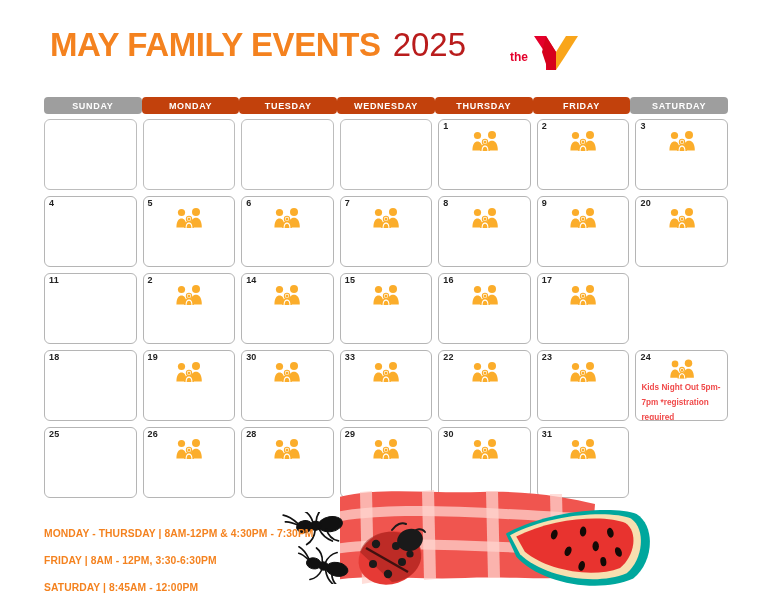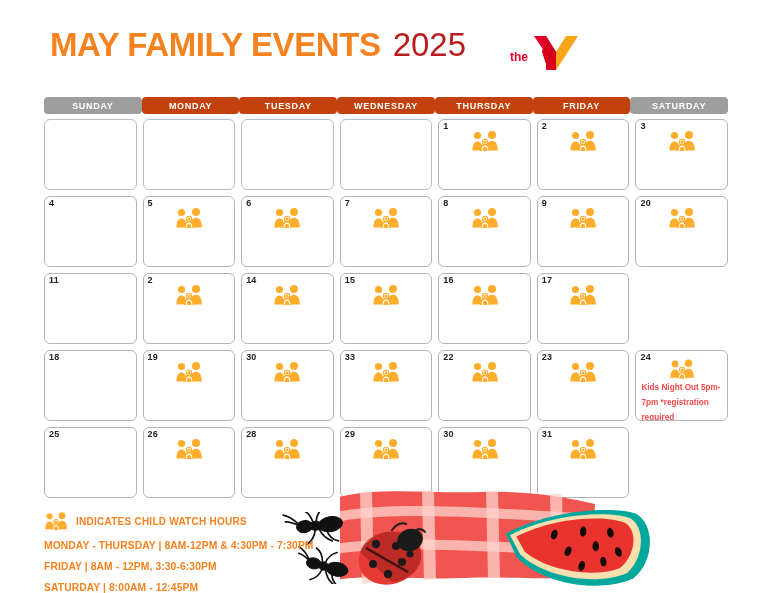--- a/index.html
+++ b/index.html
@@ -146,21 +146,21 @@
     font-size: 10px;
     font-weight: 800;
     letter-spacing: 0.25px;
     color: #f4821f;
   }
   .hours-line {
     font-size: 10.3px;
     font-weight: 700;
     color: #f4821f;
     letter-spacing: 0.1px;
-    margin-top: 10px;
+    margin-top: 16px;
     white-space: nowrap;
   }
   .fineprint {
     font-size: 6.2px;
     font-weight: 700;
     color: #f4821f;
     letter-spacing: 0.15px;
     margin-top: 5px;
   }
 
@@ -705,36 +705,19 @@
         <path d="M30 14 C 32 6, 36 2, 41 0"></path>
         <path d="M28 21 C 26 28, 22 32, 17 34"></path>
         <path d="M32 21 C 34 28, 38 32, 43 35"></path>
         <path d="M39 22 C 40 30, 44 34, 49 36"></path>
       </g>
     </g>
   </svg>
 </div>
 
 <div class="footer">
-  <div class="legend-row">
-    <span class="legend-icon">
-      <svg viewBox="0 0 28 21" width="24" height="18" aria-hidden="true">
-        <circle cx="6.5" cy="5" r="3.6" fill="#fbad2b"></circle>
-        <path d="M1.4 20 C 1.4 13.4, 4 11, 6.5 11 C 9 11, 11.6 13.4, 11.6 20 Z" fill="#fbad2b"></path>
-        <circle cx="21" cy="4.4" r="4" fill="#fbad2b"></circle>
-        <path d="M15.2 20 C 15.2 12.6, 18 10.2, 21 10.2 C 24 10.2, 26.8 12.6, 26.8 20 Z" fill="#fbad2b"></path>
-        <circle cx="14" cy="11.4" r="3.2" fill="#fbad2b"></circle>
-        <path d="M9.2 20.6 C 9.2 15.6, 11.4 13.6, 14 13.6 C 16.6 13.6, 18.8 15.6, 18.8 20.6 Z" fill="#fbad2b"></path>
-        <circle cx="14" cy="11.4" r="2.1" fill="#ffffff"></circle>
-        <path d="M10.6 20.6 C 10.6 16.6, 12.1 15.1, 14 15.1 C 15.9 15.1, 17.4 16.6, 17.4 20.6 Z" fill="#ffffff"></path>
-        <circle cx="14" cy="11.6" r="1.5" fill="#fbad2b"></circle>
-        <path d="M11.6 20.6 C 11.6 17.3, 12.6 16.2, 14 16.2 C 15.4 16.2, 16.4 17.3, 16.4 20.6 Z" fill="#fbad2b"></path>
-      </svg>
-    </span>
-    <span class="legend-label">INDICATES CHILD WATCH HOURS</span>
-  </div>
   <div class="hours-line">MONDAY - THURSDAY  |  8AM-12PM &amp; 4:30PM - 7:30PM</div>
   <div class="hours-line">FRIDAY | 8AM - 12PM, 3:30-6:30PM</div>
-  <div class="hours-line">SATURDAY  |  8:00AM - 12:45PM</div>
+  <div class="hours-line">SATURDAY  |  8:45AM - 12:00PM</div>
   <div class="fineprint">*REQUIRES A FAMILY MEMBERSHIP</div>
 </div>
 
 <div class="branch">Waltham YMCA</div>
 
 </body></html>

